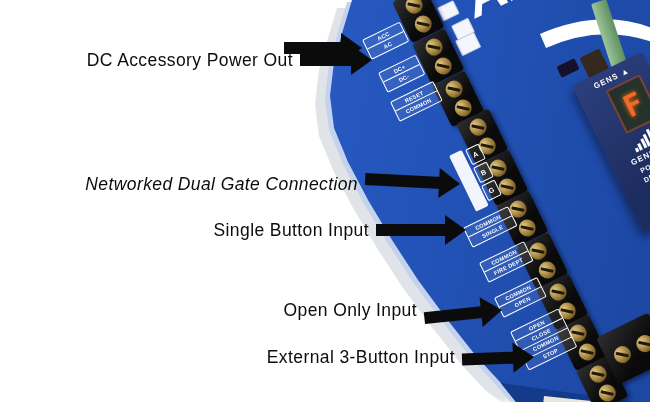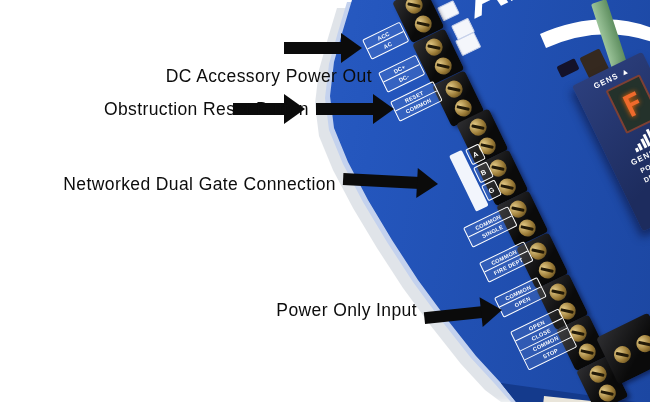--- a/index.html
+++ b/index.html
@@ -202,42 +202,49 @@
       <span class="tl-row">STOP</span>
     </div>
   </div>
 
   <div class="callout" style="top:33px;right:288px;">
     <span class="arrow" style="width:78px;">
         <span class="arrow-shaft"></span>
         <span class="arrow-head"></span>
       </span>
   </div>
-  <div class="callout" style="top:66px;right:278px;flex-direction:column;">
+  <div class="callout" style="top:45px;right:278px;">
     <span class="callout-label">DC Accessory Power Out</span>
     <span class="arrow" style="width:72px;">
         <span class="arrow-shaft"></span>
         <span class="arrow-head"></span>
       </span>
   </div>
-  <div class="callout" style="top:94px;right:256px;">
-    <span class="callout-label">Obstruction Reset Button</span>
-    <span class="arrow" style="width:78px;">
-        <span class="arrow-shaft"></span>
-        <span class="arrow-head"></span>
-      </span>
-  </div>
-  <div class="callout" style="top:169px;right:212px;">
+  <div class="callout" style="top:169px;right:190px;font-style:italic;">
     <span class="callout-label">Networked Dual Gate Connection</span>
     <span class="arrow" style="width:95px;transform:rotate(3deg);">
         <span class="arrow-shaft"></span>
         <span class="arrow-head"></span>
       </span>
   </div>
+  <div class="callout" style="top:215px;right:184px;">
+    <span class="callout-label">Single Button Input</span>
+    <span class="arrow" style="width:90px;">
+        <span class="arrow-shaft"></span>
+        <span class="arrow-head"></span>
+      </span>
+  </div>
   <div class="callout" style="top:295px;right:148px;">
-    <span class="callout-label">Power Only Input</span>
+    <span class="callout-label">Open Only Input</span>
     <span class="arrow" style="width:78px;transform:rotate(-6deg);">
         <span class="arrow-shaft"></span>
         <span class="arrow-head"></span>
       </span>
   </div>
+  <div class="callout" style="top:342px;right:116px;">
+    <span class="callout-label">External 3-Button Input</span>
+    <span class="arrow" style="width:72px;transform:rotate(-2deg);">
+        <span class="arrow-shaft"></span>
+        <span class="arrow-head"></span>
+      </span>
+  </div>
 
 </div>
 
 </body></html>

